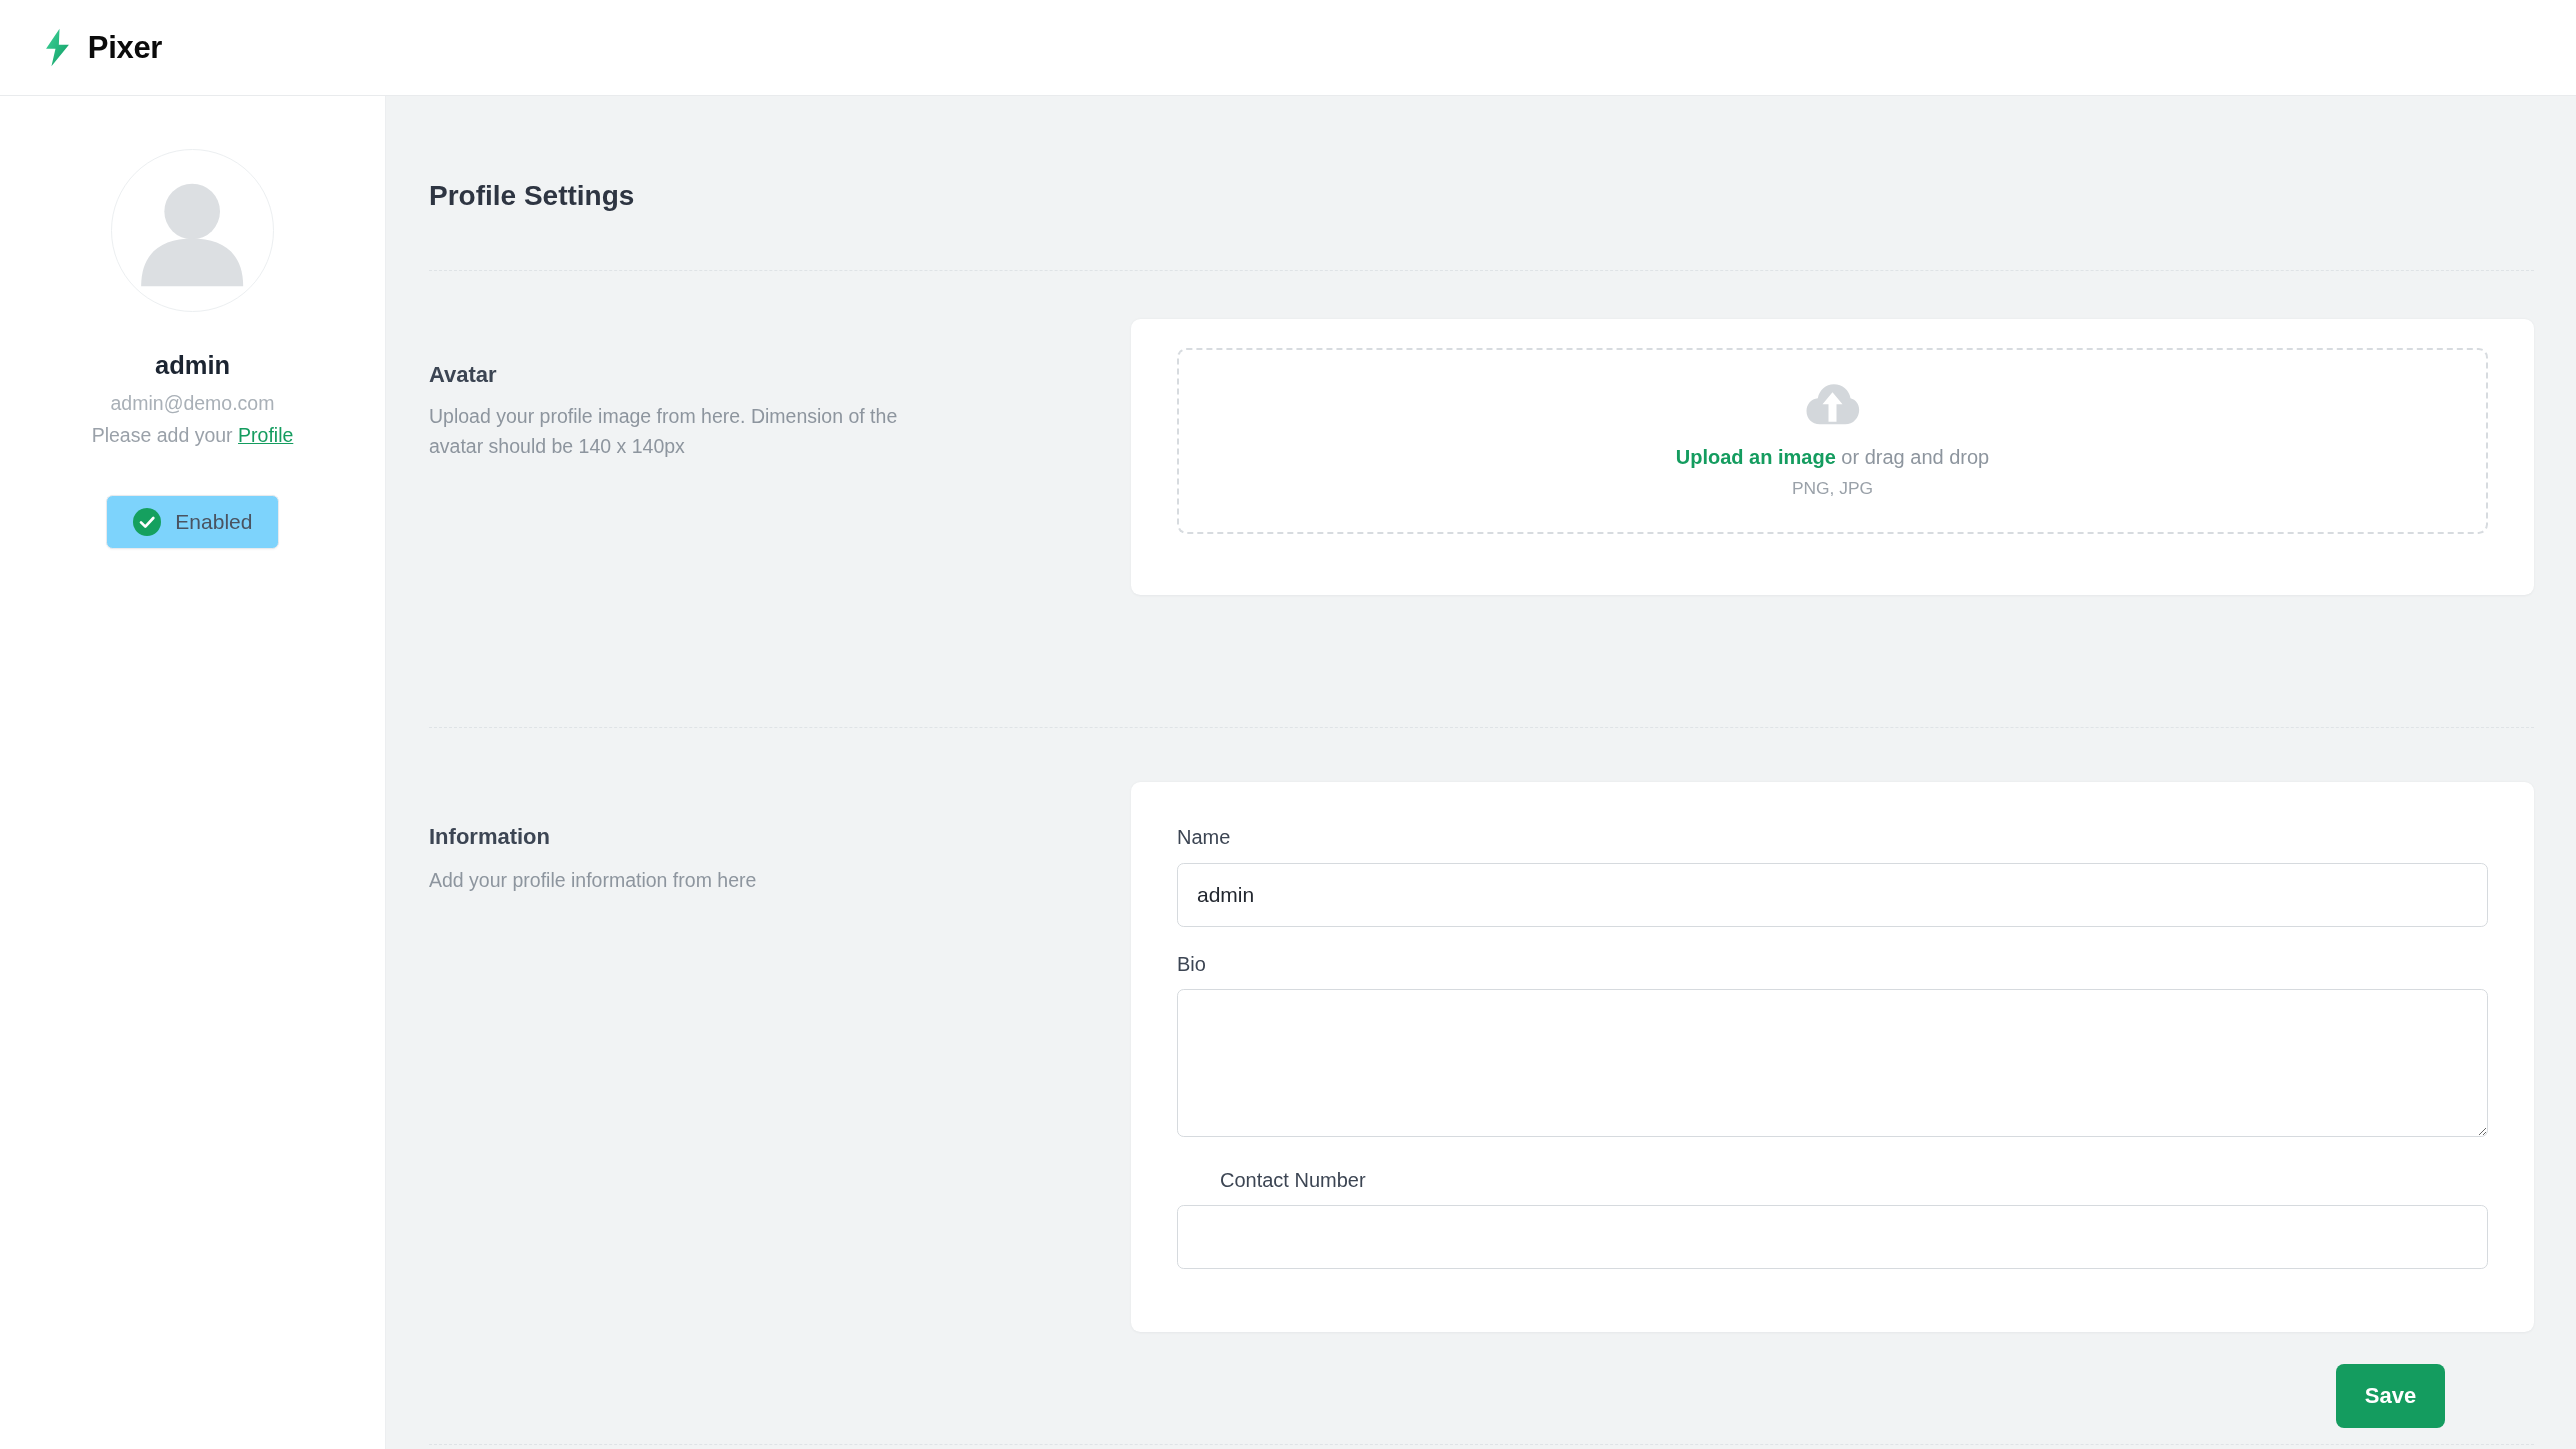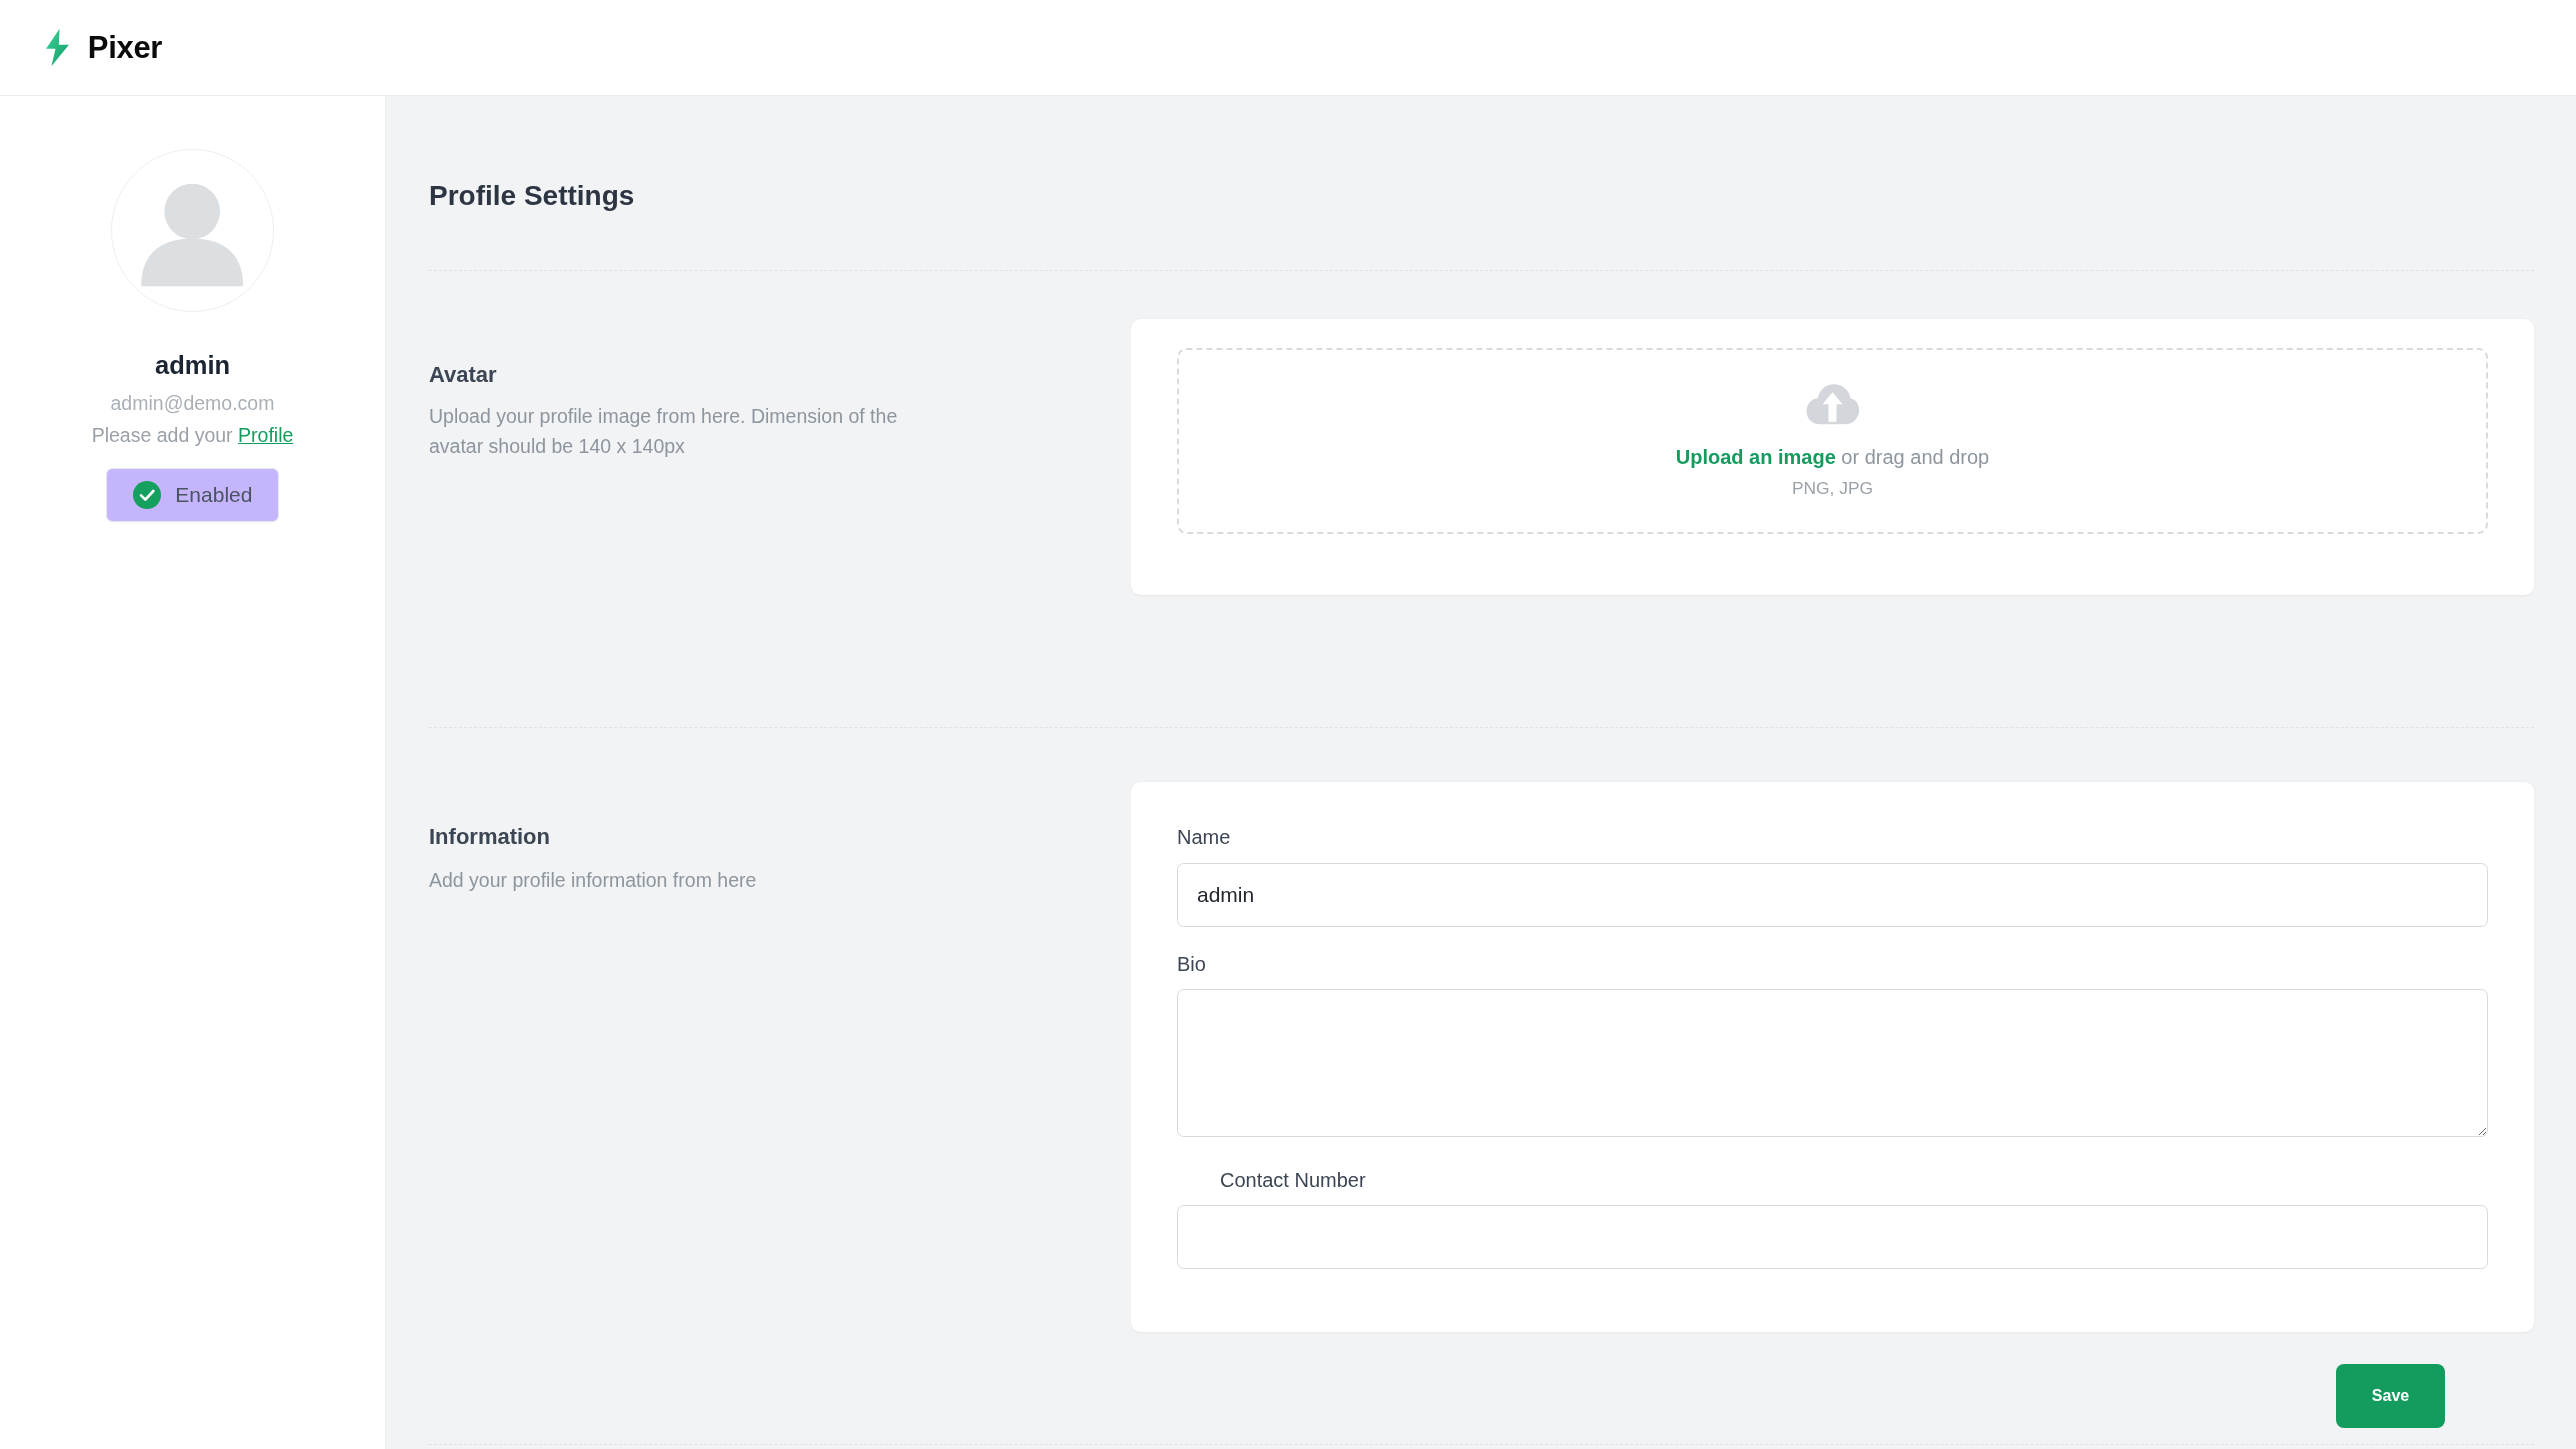--- a/index.html
+++ b/index.html
@@ -69,23 +69,23 @@
   .profile-email {
     margin-top: 12px; font-size: 19.5px; color: #a9b0b7; font-weight: 400;
   }
   .profile-note {
     margin-top: 9.4px; font-size: 19.5px; color: #9aa1a9; font-weight: 400;
   }
   .profile-note a {
     color: #149c5f; text-decoration: underline; font-weight: 400;
   }
   .status-badge {
-    margin-top: 21px;
+    margin-top: 48px;
     display: inline-flex; align-items: center; gap: 14.8px;
-    background: #c4b5fd; border: 0.7px solid #e7eaed; border-radius: 6.7px;
+    background: #7dd3fc; border: 0.7px solid #e7eaed; border-radius: 6.7px;
     padding: 0 25.5px; height: 54px;
     box-shadow: 0 0.7px 2px rgba(0,0,0,0.04);
     cursor: pointer;
   }
   .check-circle { width: 28px; height: 28px; display: block; }
   .status-label { font-size: 21px; color: #4a5360; }
 
   
   .main {
     position: absolute; top: 96px; left: 386px;
@@ -156,21 +156,21 @@
     font-size: 21px; color: #22272f;
     padding: 14.8px 19px;
     font-family: "Liberation Sans", sans-serif;
     outline: none; resize: vertical;
   }
 
   .save-btn {
     position: absolute; left: 1950px; top: 1268px;
     width: 109px; height: 64px;
     background: #149c5f; color: #ffffff;
-    font-size: 16px; font-weight: 600;
+    font-size: 22px; font-weight: 600;
     border: none; border-radius: 8px;
     cursor: pointer;
     font-family: "Liberation Sans", sans-serif;
   }
 </style>
 </head>
 <body>
 
 <div id="root">
 

